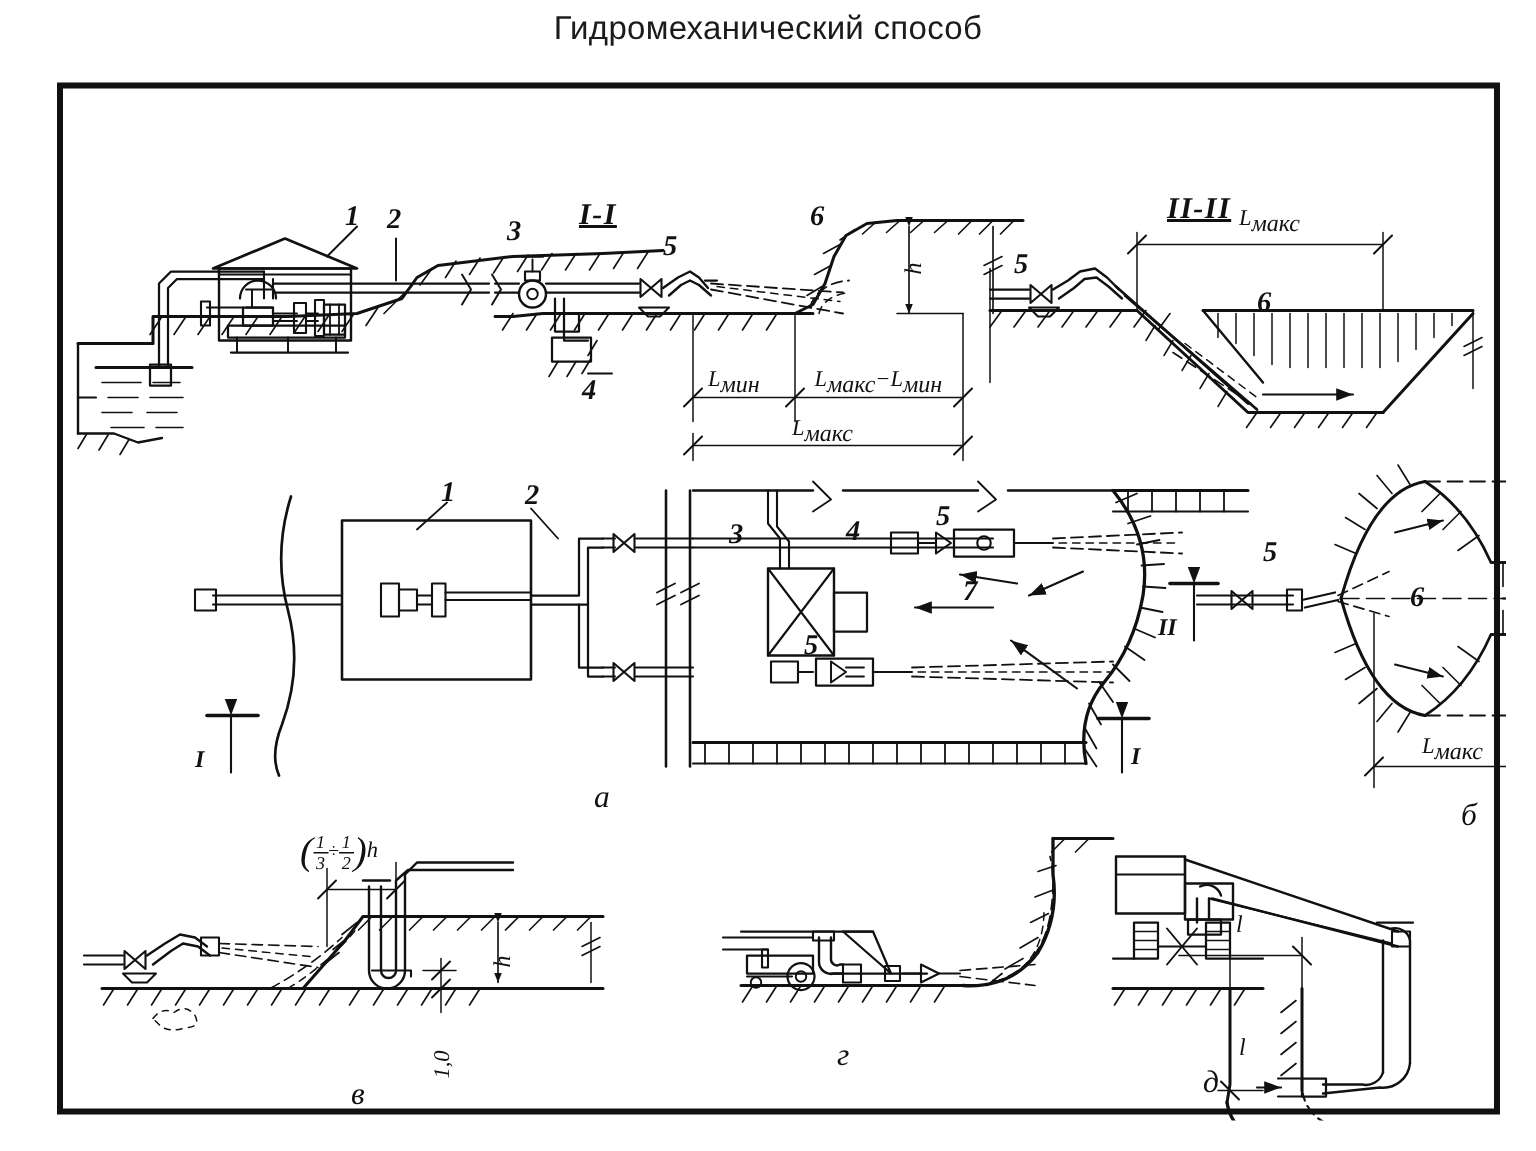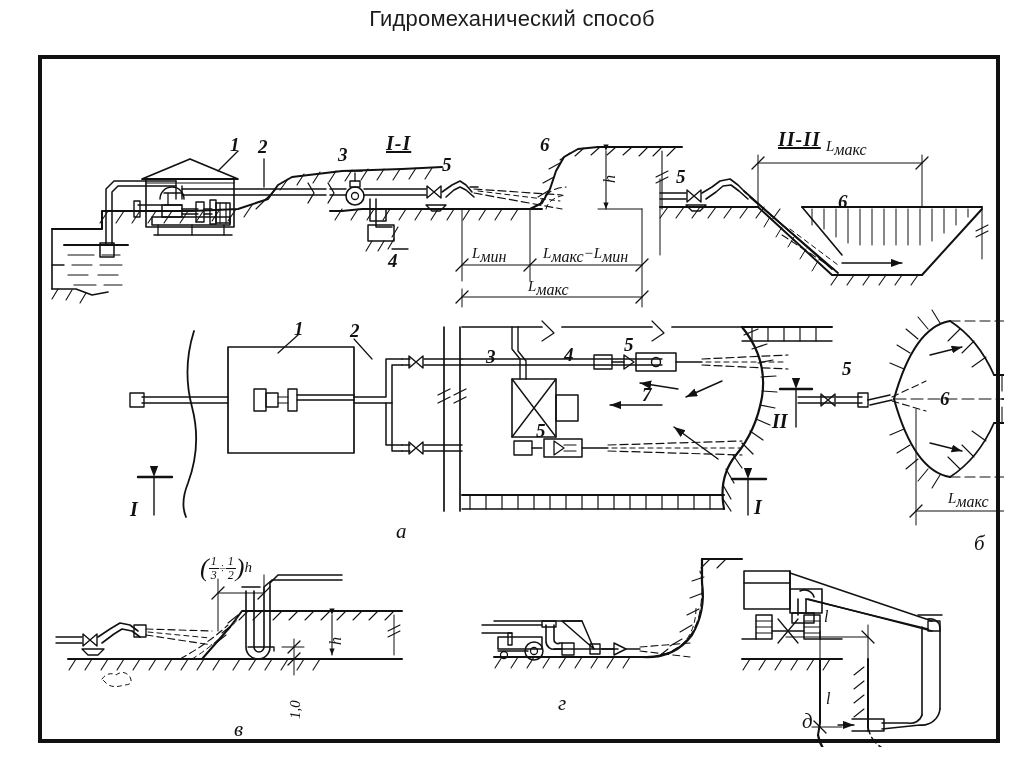--- a/index.html
+++ b/index.html
@@ -7,21 +7,21 @@
        font-family:"Liberation Serif",serif;color:#111;}
   #page-title{position:absolute;left:0;top:6px;width:1024px;text-align:center;
       font-family:"Liberation Sans",sans-serif;font-size:22px;color:#1b1b1b;letter-spacing:.2px;}
   #frame{position:absolute;left:38px;top:55px;width:962px;height:688px;
       border:4px solid #111;background:#fff;box-sizing:border-box;}
   #canvas{position:absolute;left:0;top:0;width:962px;height:688px;}
   .lbl{position:absolute;font-style:italic;font-family:"Liberation Serif",serif;
        color:#111;white-space:nowrap;line-height:1;}
   .num{font-size:19px;font-weight:600;}
   .sec{font-size:20px;font-weight:600;text-decoration:underline;letter-spacing:1px;}
-  .secmark{font-size:20px;font-weight:700;text-align:center;}
+  .secmark{font-size:16px;font-weight:700;text-align:center;}
   .dim{font-size:15px;}
   .dim sub{font-size:16px;font-style:italic;}
   .part{font-size:21px;}
   .hvar{font-size:16px;}
   .rot90{transform:rotate(-90deg);transform-origin:left top;}
   .frac{display:inline-block;vertical-align:middle;text-align:center;font-size:12px;}
   .frac .nu{display:block;border-bottom:1.2px solid #111;padding:0 2px;line-height:1.05;}
   .frac .de{display:block;padding:0 2px;line-height:1.05;}
   .bigpar{font-size:26px;vertical-align:middle;font-style:italic;}
 </style>

